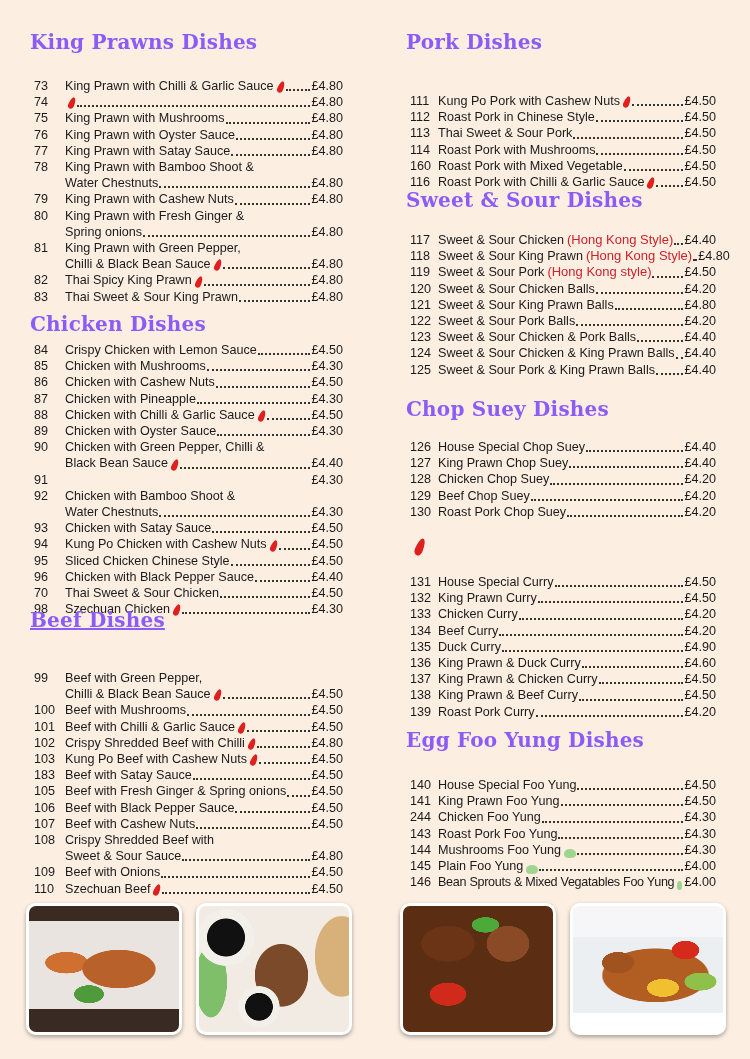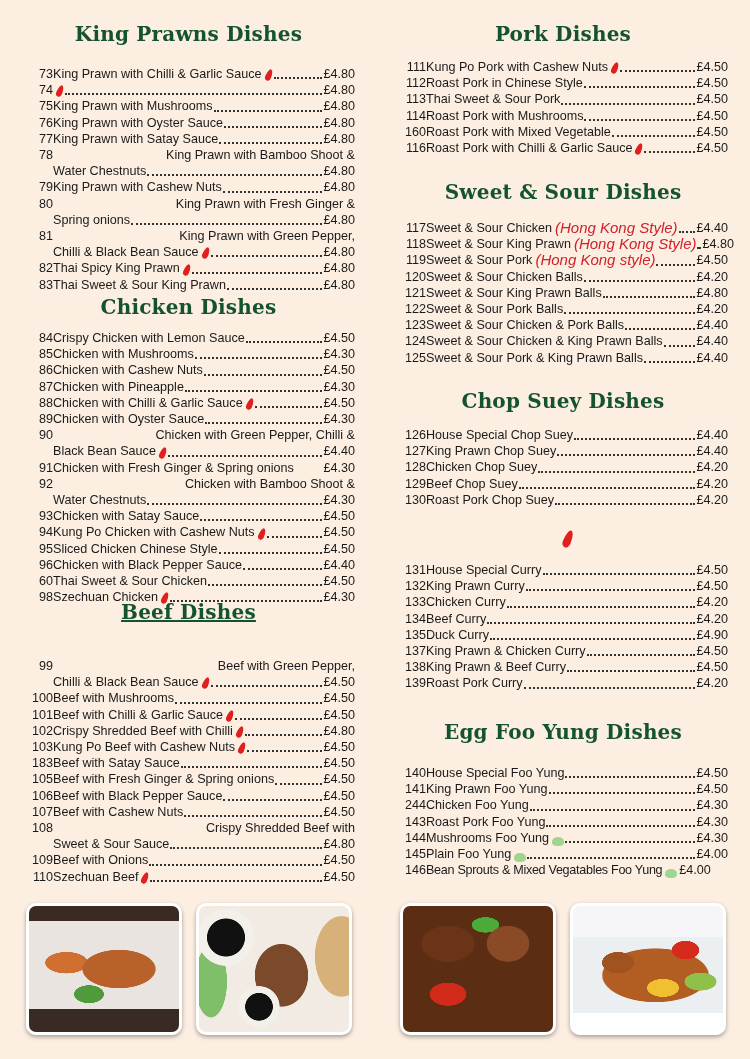--- a/index.html
+++ b/index.html
@@ -9,41 +9,41 @@
     font-family:"Liberation Sans", sans-serif;
     color:#1a1a1a;
     position:relative;
   }
   .col { position:absolute; top:0; }
   .col.left { left:22px; width:333px; }
   .col.right { left:398px; width:330px; }
   .section-title {
     font-family:"DejaVu Serif", serif;
     font-weight:bold;
-    color:#14532d;
-    text-align:center;
+    color:#8b5cf6;
+    text-align:left;
     font-size:20px;
-    margin:0;
+    margin:8px;
     letter-spacing:0.2px;
     position:absolute;
     left:0; right:0;
   }
-  .items { position:absolute; left:0; right:0; margin:0; padding:0; list-style:none;text-align:right; }
+  .items { position:absolute; left:0; right:0; margin:12px; padding:0; list-style:none; }
   .item {
     display:flex; align-items:flex-end;
     font-size:12.6px; line-height:16.2px;
     white-space:nowrap;
   }
   .num { width:31px; flex:0 0 31px; }
   .right .num { width:28px; flex:0 0 28px; }
   .body { flex:1; display:flex; flex-direction:column; min-width:0; }
   .line1 { }
   .lastline { display:flex; align-items:flex-end; min-width:0; }
   .name { flex:0 0 auto; }
-  .note { color:#d0202a; font-style:italic; font-size:15px; margin-left:3px; }
+  .note { color:#d0202a; font-size:13px; margin-left:3px; }
   .chilli {
     display:inline-block; width:6px; height:12px; margin-left:4px; margin-right:1px;
     background:#e0201e; border-radius:50% 50% 50% 50% / 70% 70% 30% 30%;
     transform:rotate(22deg); position:relative; top:-1px;
   }
   .veg {
     display:inline-block; width:12px; height:9px; margin-left:3px;
     background:#8fd080; border-radius:50% 50% 40% 40%; opacity:.85;
   }
   .dots {
@@ -203,21 +203,21 @@
         <span class="body">
           <span class="lastline">
             <span class="name">Thai Sweet &amp; Sour King Prawn</span>
             <span class="dots"></span>
             <span class="price">£4.80</span>
           </span>
         </span>
       </li>
   </ul>
 
-  <h2 class="section-title" style="top:295px;">Chicken Dishes</h2>
+  <h2 class="section-title" style="top:304px;">Chicken Dishes</h2>
   <ul class="items" style="top:330px;">
     <li class="item">
         <span class="num">84</span>
         <span class="body">
           <span class="lastline">
             <span class="name">Crispy Chicken with Lemon Sauce</span>
             <span class="dots"></span>
             <span class="price">£4.50</span>
           </span>
         </span>
@@ -282,21 +282,20 @@
             <span class="chilli"></span>
             <span class="dots"></span>
             <span class="price">£4.40</span>
           </span>
         </span>
       </li>
     <li class="item">
         <span class="num">91</span>
         <span class="body">
           <span class="lastline">
-            <span class="name">Chicken with Fresh Ginger &amp; Spring onions</span>
             <span class="dots" style="border:0"></span>
             <span class="price">£4.30</span>
           </span>
         </span>
       </li>
     <li class="item">
         <span class="num" style="align-self:flex-start">92</span>
         <span class="body">
           <span class="line1">Chicken with Bamboo Shoot &amp;</span>
           <span class="lastline">
@@ -341,21 +340,21 @@
         <span class="num">96</span>
         <span class="body">
           <span class="lastline">
             <span class="name">Chicken with Black Pepper Sauce</span>
             <span class="dots"></span>
             <span class="price">£4.40</span>
           </span>
         </span>
       </li>
     <li class="item">
-        <span class="num">60</span>
+        <span class="num">70</span>
         <span class="body">
           <span class="lastline">
             <span class="name">Thai Sweet &amp; Sour Chicken</span>
             <span class="dots"></span>
             <span class="price">£4.50</span>
           </span>
         </span>
       </li>
     <li class="item">
         <span class="num">98</span>
@@ -498,21 +497,21 @@
             <span class="price">£4.50</span>
           </span>
         </span>
       </li>
   </ul>
 </div>
 
 <div class="col right">
 
   <h2 class="section-title" style="top:22px;">Pork Dishes</h2>
-  <ul class="items" style="top:59px;">
+  <ul class="items" style="top:81px;">
     <li class="item">
         <span class="num">111</span>
         <span class="body">
           <span class="lastline">
             <span class="name">Kung Po Pork with Cashew Nuts</span>
             <span class="chilli"></span>
             <span class="dots"></span>
             <span class="price">£4.50</span>
           </span>
         </span>
@@ -763,20 +762,30 @@
           </span>
         </span>
       </li>
     <li class="item">
         <span class="num">135</span>
         <span class="body">
           <span class="lastline">
             <span class="name">Duck Curry</span>
             <span class="dots"></span>
             <span class="price">£4.90</span>
+          </span>
+        </span>
+      </li>
+    <li class="item">
+        <span class="num">136</span>
+        <span class="body">
+          <span class="lastline">
+            <span class="name">King Prawn &amp; Duck Curry</span>
+            <span class="dots"></span>
+            <span class="price">£4.60</span>
           </span>
         </span>
       </li>
     <li class="item">
         <span class="num">137</span>
         <span class="body">
           <span class="lastline">
             <span class="name">King Prawn &amp; Chicken Curry</span>
             <span class="dots"></span>
             <span class="price">£4.50</span>

